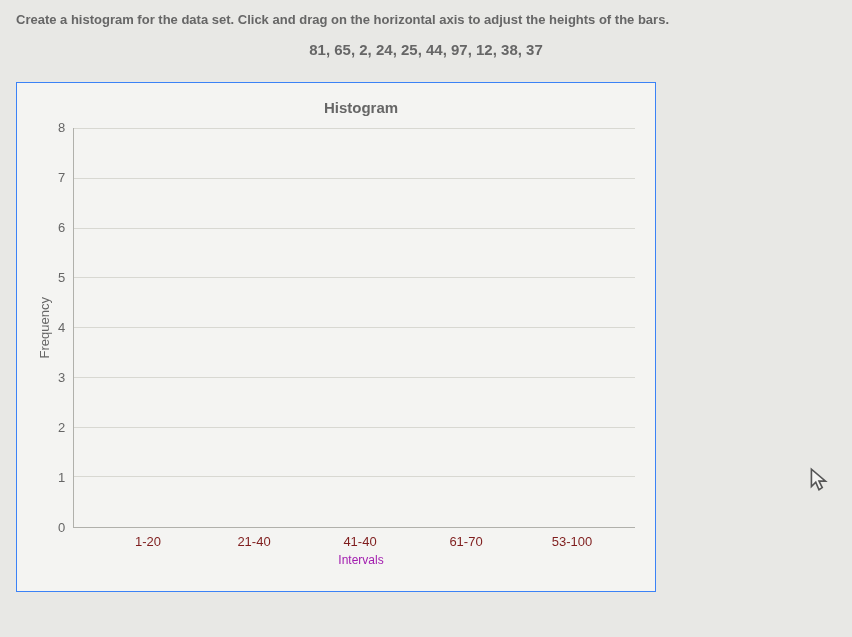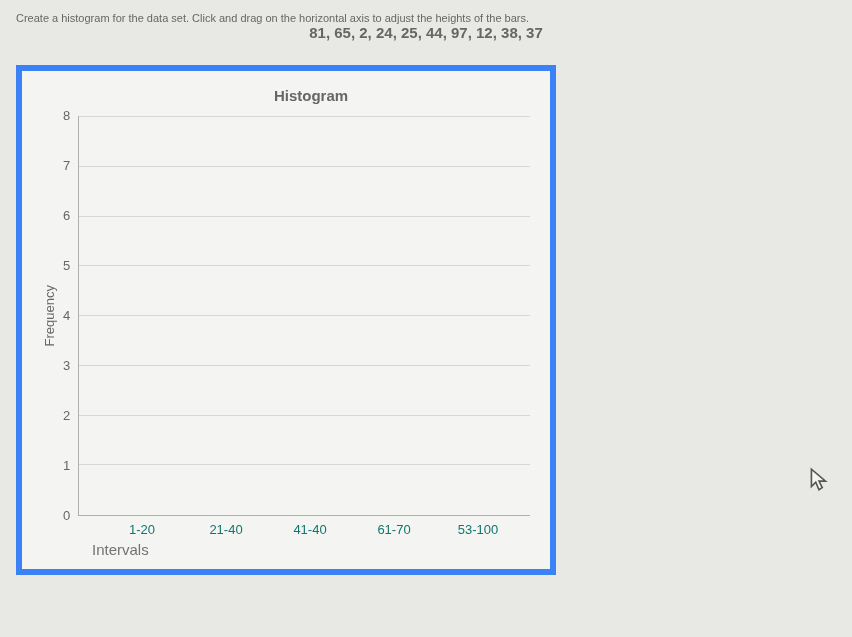--- a/index.html
+++ b/index.html
@@ -6,35 +6,36 @@
     body {
       font-family: Arial, sans-serif;
       background: #e8e8e5;
       width: 852px;
       height: 637px;
       padding: 12px 16px;
       color: #555;
       position: relative;
     }
     .instructions {
-      font-size: 11px;
-      font-weight: normal;
+      font-size: 13px;
+      font-weight: bold;
       color: #666;
+      margin-bottom: 14px;
     }
     .data-values {
       font-size: 15px;
       font-weight: bold;
       color: #666;
       margin-bottom: 24px;
       text-align: center;
     }
     .chart-container {
       background: #f4f4f2;
-      border: 6px solid #3b82f6;
-      width: 540px;
+      border: 1px solid #3b82f6;
+      width: 640px;
       height: 510px;
       padding: 16px 20px 30px 20px;
       position: relative;
     }
     .chart-title {
       text-align: center;
       font-weight: bold;
       font-size: 15px;
       color: #666;
       margin-bottom: 12px;
@@ -95,27 +96,27 @@
       width: 60px;
       background: #7a9ec7;
       height: 0;
     }
     .x-ticks {
       display: flex;
       justify-content: space-around;
       padding: 6px 10px 0 10px;
       margin-left: 48px;
       font-size: 13px;
-      color: #0f766e;
+      color: #7f1d1d;
     }
     .x-tick { width: 60px; text-align: center; white-space: nowrap; }
     .x-axis-label {
-      text-align: left;
-      font-size: 15px;
-      color: #737373;
+      text-align: center;
+      font-size: 12px;
+      color: #a21caf;
       margin-top: 4px;
       margin-left: 50px;
     }
     .cursor {
       position: absolute;
       right: 22px;
       bottom: 140px;
       color: #555;
       pointer-events: none;
     }

